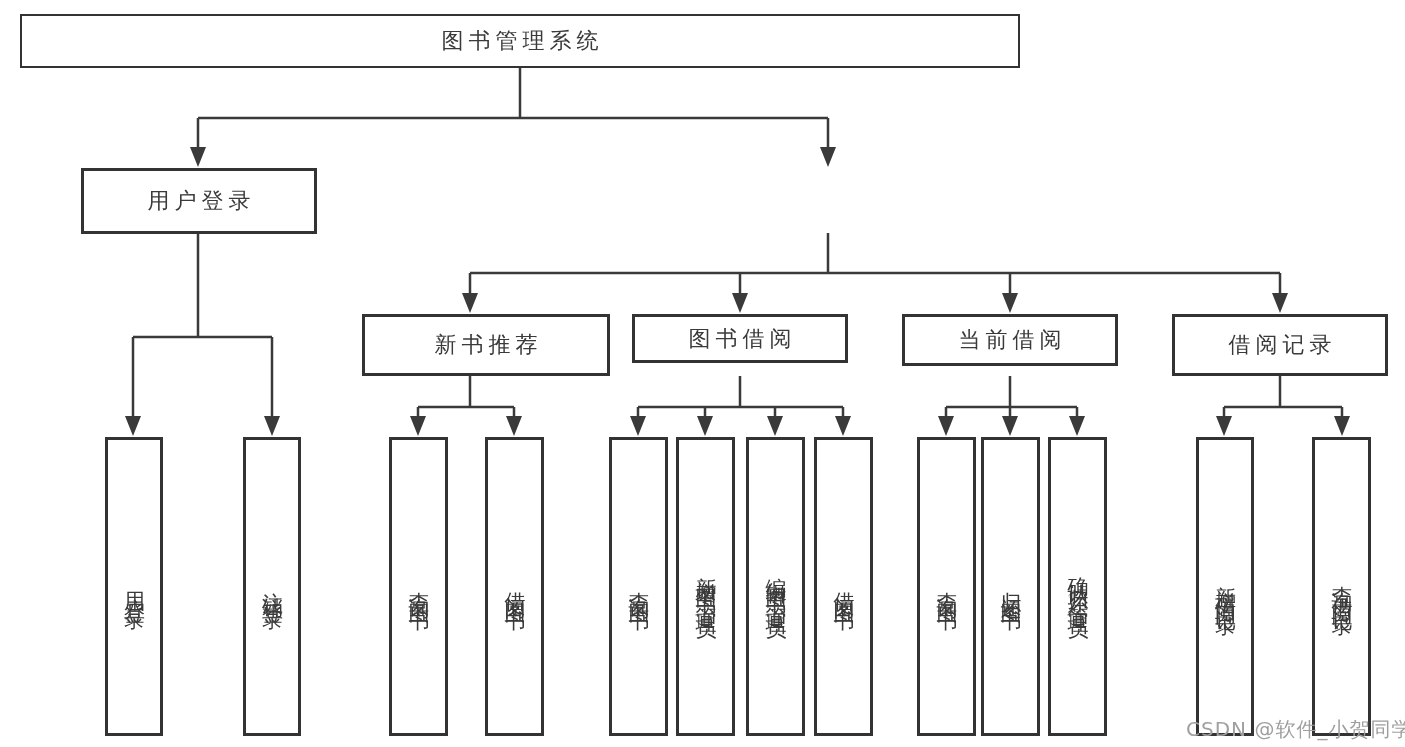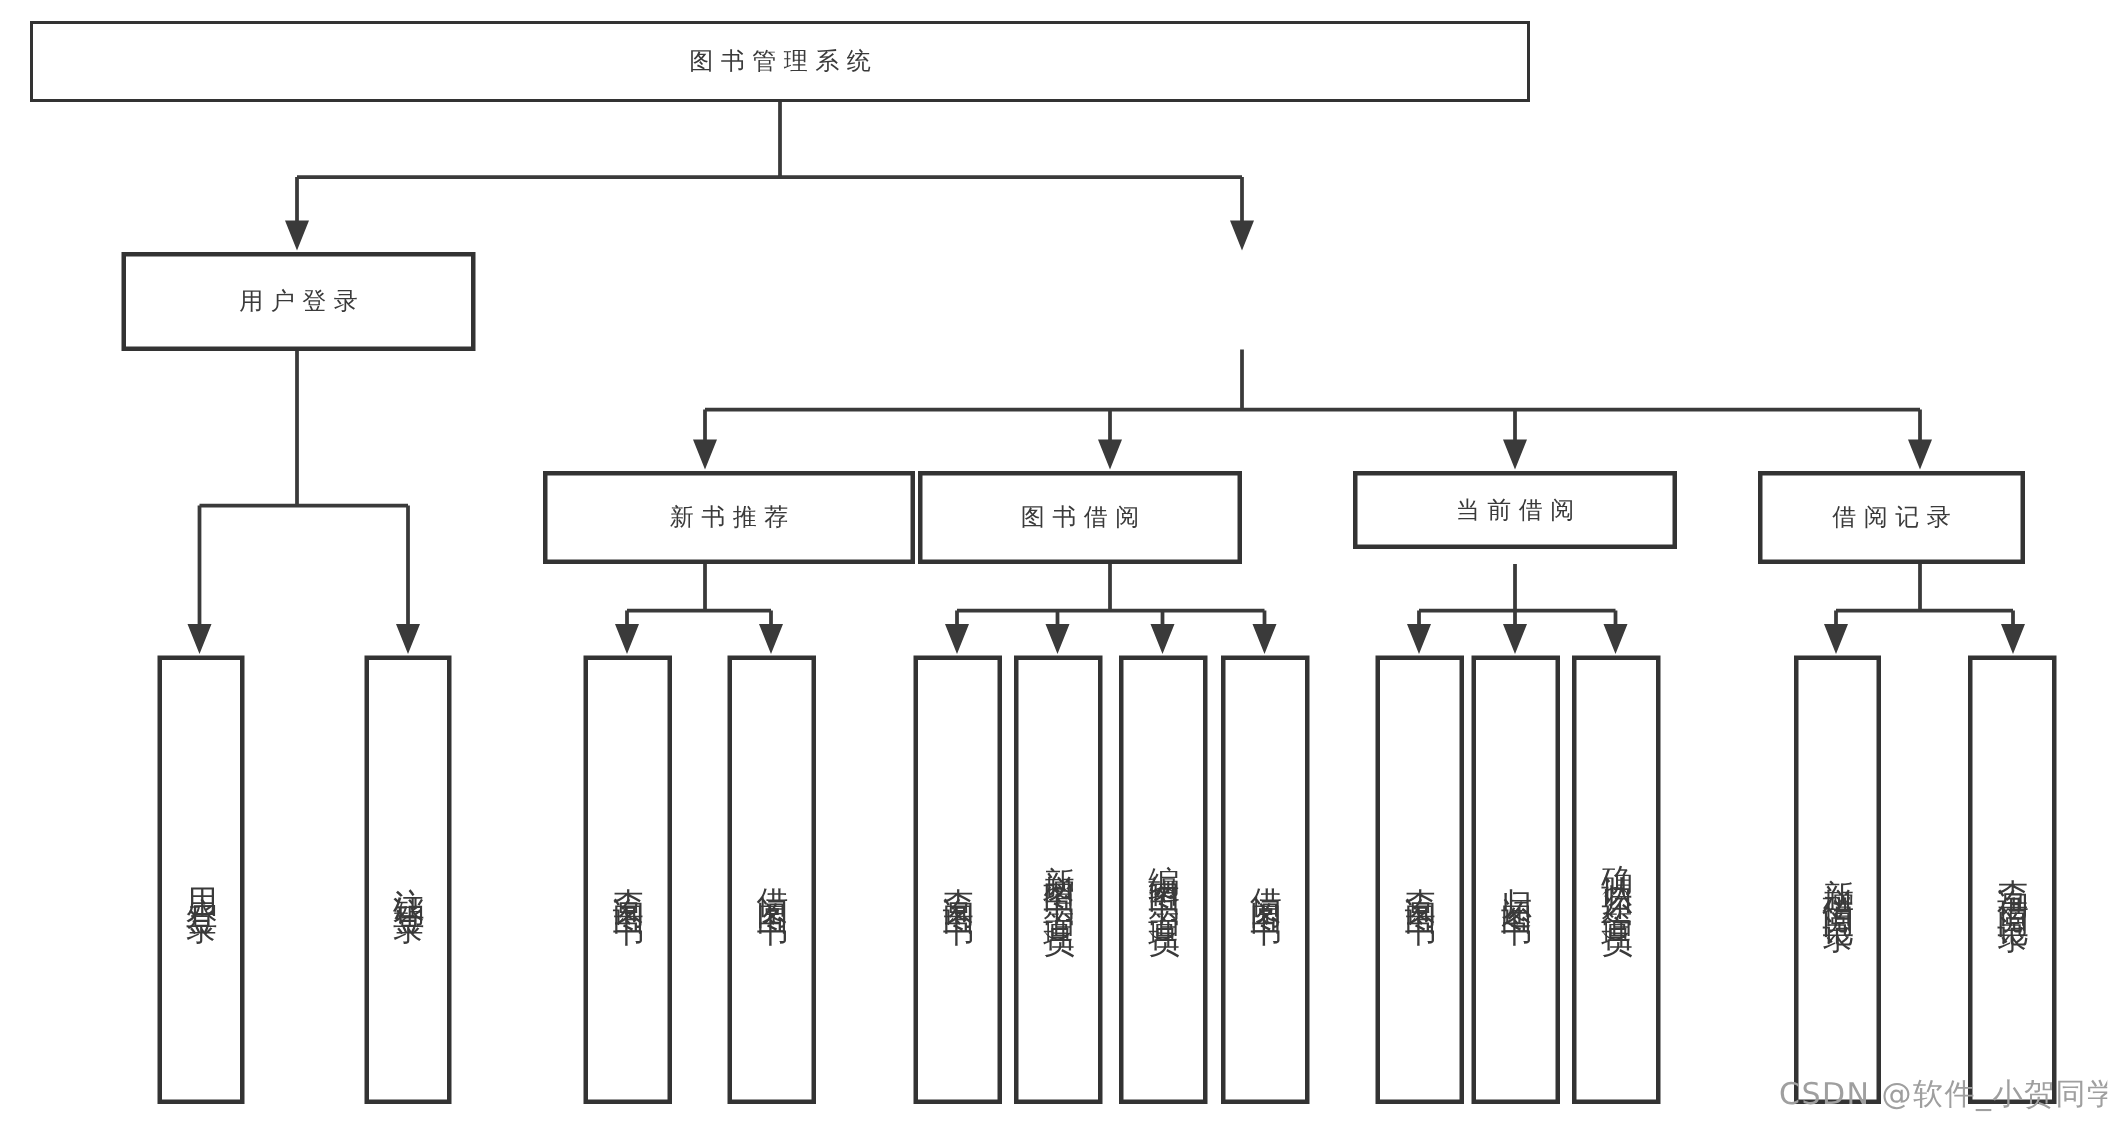--- a/index.html
+++ b/index.html
@@ -16,21 +16,21 @@
     box-sizing:border-box;
     background:#ffffff;
     border:3px solid #333333;
     display:flex;
     align-items:center;
     justify-content:center;
     color:#3a3a3a;
   }
   .box.root{border-width:2.5px;}
   .h .lbl{
-    font-size:16px;
+    font-size:22px;
     letter-spacing:5px;
     text-indent:5px;
     white-space:nowrap;
     line-height:1;
   }
   .v .lbl{
     writing-mode:vertical-rl;
     text-orientation:mixed;
     font-size:21px;
     letter-spacing:6px;
@@ -73,27 +73,27 @@
     <span class="lbl">图书管理系统</span>
   </div>
 
   <div class="box h" style="left:81px;top:168px;width:236px;height:66px">
     <span class="lbl">用户登录</span>
   </div>
 
   <div class="box h" style="left:362px;top:314px;width:248px;height:62px">
     <span class="lbl">新书推荐</span>
   </div>
-  <div class="box h" style="left:612px;top:314px;width:216px;height:62px">
+  <div class="box h" style="left:632px;top:314px;width:216px;height:49px">
     <span class="lbl">图书借阅</span>
   </div>
   <div class="box h" style="left:902px;top:314px;width:216px;height:52px">
     <span class="lbl">当前借阅</span>
   </div>
-  <div class="box h" style="left:1172px;top:314px;width:178px;height:62px">
+  <div class="box h" style="left:1172px;top:314px;width:216px;height:62px">
     <span class="lbl">借阅记录</span>
   </div>
 
   <div class="box v" style="left:105px;top:437px;width:58px;height:299px">
     <span class="lbl">用户登录</span>
   </div>
   <div class="box v" style="left:243px;top:437px;width:58px;height:299px">
     <span class="lbl">注销登录</span>
   </div>
 

